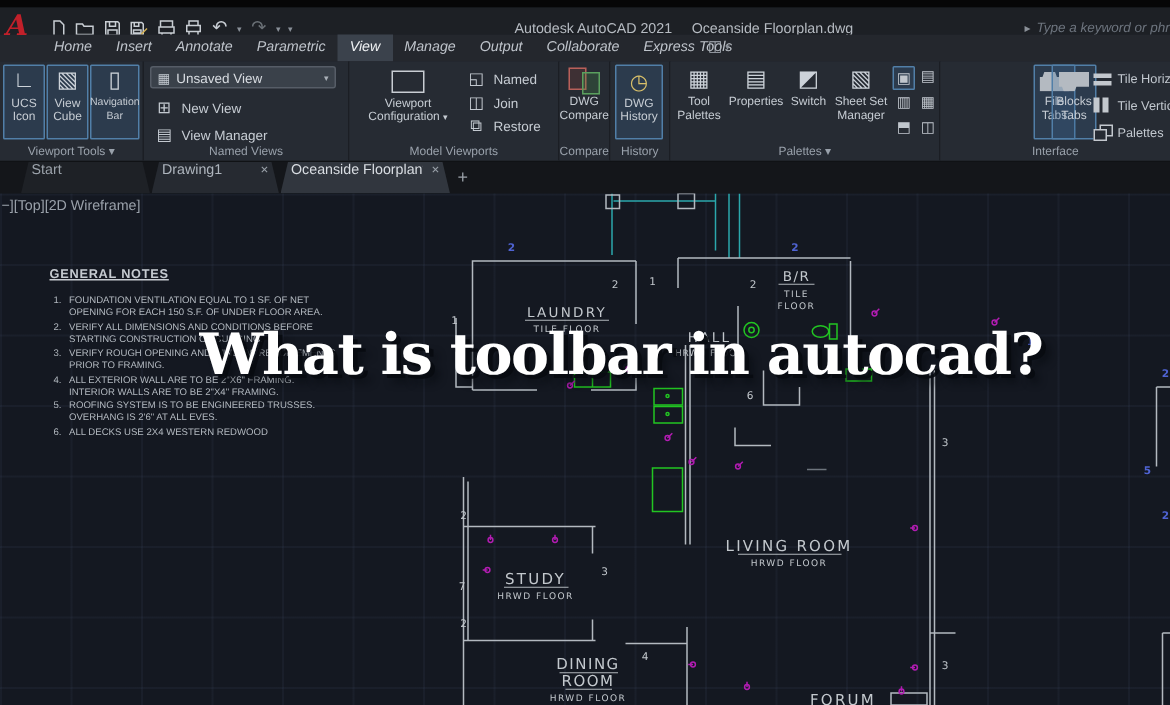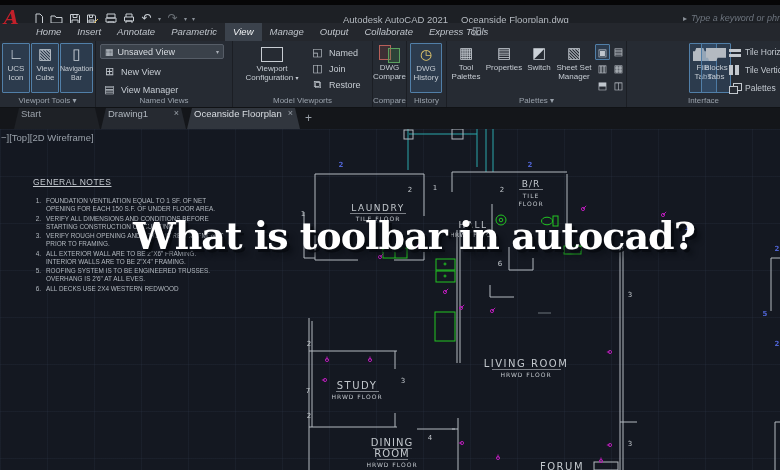--- a/index.html
+++ b/index.html
@@ -74,21 +74,21 @@
   .ft-active{background:#31363e;color:#d9dde2;}
   .fplus{position:absolute;left:305px;top:3px;font-size:12px;color:#9aa0a8;}
   
   .drawing{position:absolute;left:0;top:129px;width:780px;height:341px;background-color:#141821;
     background-image:linear-gradient(rgba(80,95,125,0.10) 1px,transparent 1px),
                      linear-gradient(90deg,rgba(80,95,125,0.10) 1px,transparent 1px);
     background-size:47px 47px;}
   .vplabel{position:absolute;left:1px;top:3px;font-size:9.5px;color:#9aa1aa;white-space:nowrap;}
   .plan{position:absolute;left:0;top:0;width:780px;height:341px;}
   .notes{position:absolute;left:33px;top:48px;width:192px;color:#b2b8bf;}
-  .ntitle{font-size:8.5px;font-weight:normal;letter-spacing:0.5px;color:#c5cad0;
+  .ntitle{font-size:8.5px;font-weight:bold;letter-spacing:0.5px;color:#c5cad0;
           text-decoration:underline;margin-bottom:10px;}
   .nitem{display:flex;gap:5px;font-size:6.4px;line-height:1.25;margin-bottom:1.5px;}
   .nnum{flex:0 0 8px;text-align:right;}
   .ntext{flex:1;}
   .overlayq{position:absolute;left:133px;top:84px;font-family:"DejaVu Serif",serif;font-weight:bold;
             font-size:38px;letter-spacing:-1px;color:#ffffff;white-space:nowrap;
             text-shadow:3px 3px 0 rgba(8,11,16,.92),6px 6px 5px rgba(8,11,16,.55);}
   svg text{font-family:"DejaVu Sans",sans-serif;}
 </style>
 </head>

